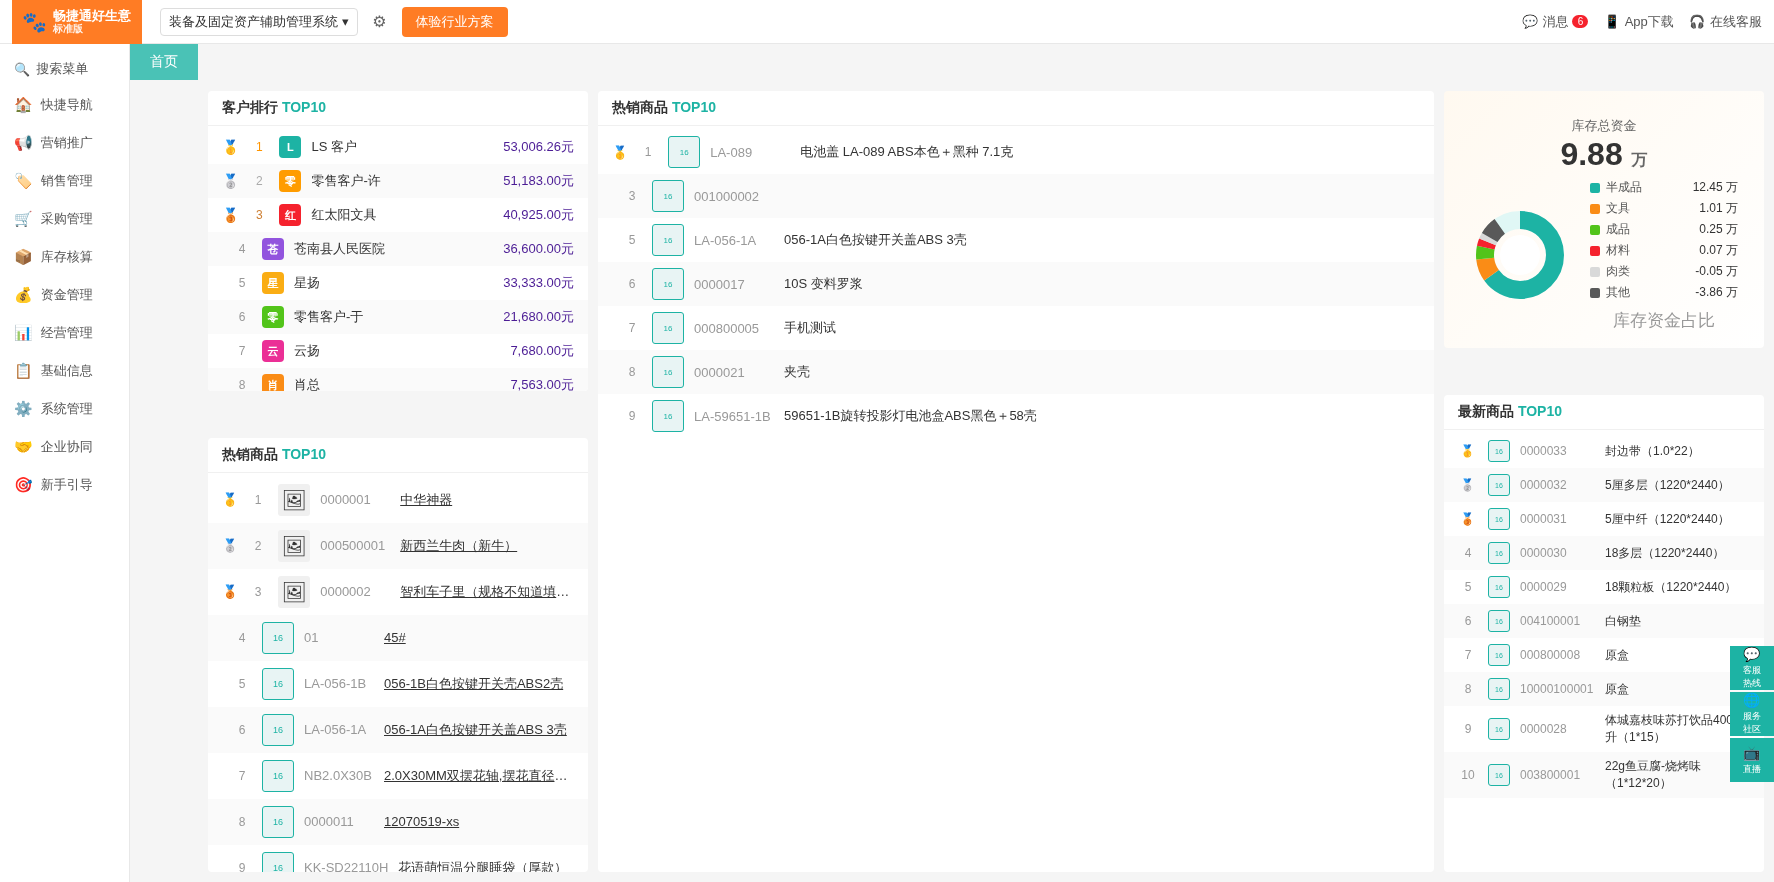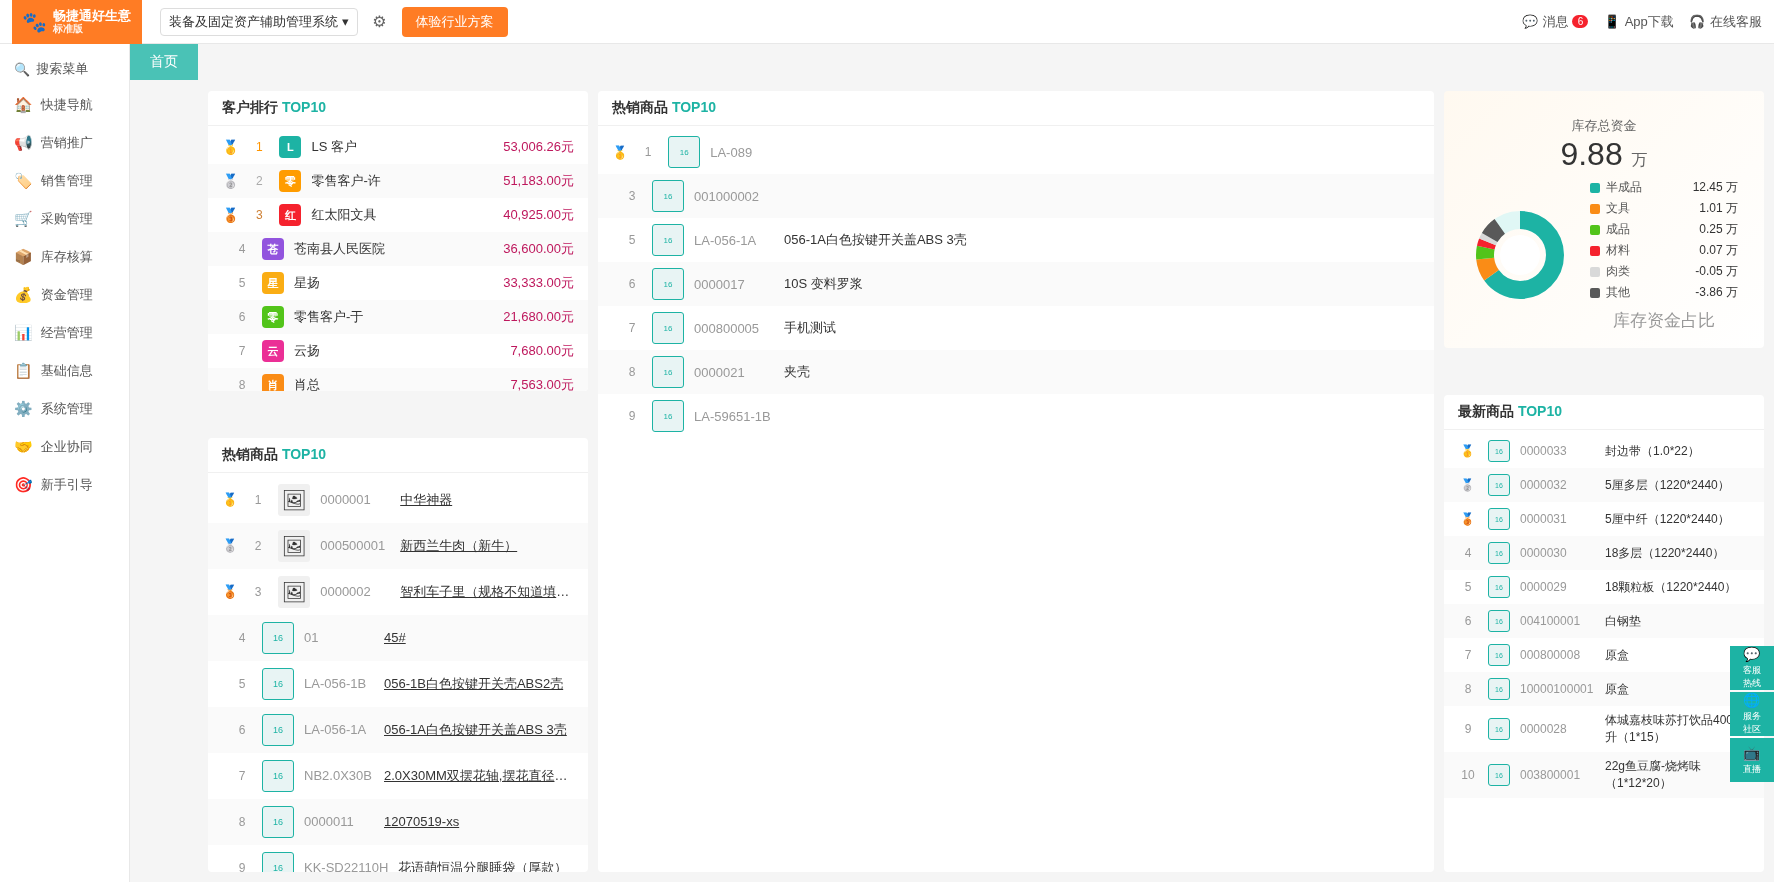--- a/index.html
+++ b/index.html
@@ -216,21 +216,21 @@
     .rank-num.bronze { color: #cd7f32; }
     .rank-medal { font-size: 14px; }
     .rank-avatar {
       width: 22px; height: 22px;
       border-radius: 4px;
       display: flex; align-items: center; justify-content: center;
       color: #fff; font-size: 11px; font-weight: bold;
       flex-shrink: 0;
     }
     .rank-name { flex: 1; color: #333; }
-    .rank-amount { color: #be185d; font-weight: 500; }
+    .rank-amount { color: #4c1d95; font-weight: 500; }
 
     
     .product-list { padding: 4px 0; }
     .product-item {
       display: flex;
       align-items: center;
       padding: 7px 14px;
       gap: 10px;
       font-size: 13px;
     }
@@ -593,20 +593,21 @@
               热销商品 <span class="highlight">TOP10</span>
             </span>
           </div>
           <div class="rank-list">
 
           <div class="rank-item">
     <span>🥇</span>
     <span class="rank-num" style="color:#999">1</span>
     <div class="product-thumb-placeholder" style="font-size:8px">16</div>
     <span class="product-code" style="min-width:80px">LA-089</span>
+    <span class="rank-name">电池盖 LA-089 ABS本色＋黑种 7.1克</span>
   </div>
               <div class="rank-item">
     <span></span>
     <span class="rank-num" style="color:#999">3</span>
     <div class="product-thumb-placeholder" style="font-size:8px">16</div>
     <span class="product-code" style="min-width:80px">001000002</span>
   </div>
               <div class="rank-item">
     <span></span>
     <span class="rank-num" style="color:#999">5</span>
@@ -633,31 +634,32 @@
     <span class="rank-num" style="color:#999">8</span>
     <div class="product-thumb-placeholder" style="font-size:8px">16</div>
     <span class="product-code" style="min-width:80px">0000021</span>
     <span class="rank-name">夹壳</span>
   </div>
               <div class="rank-item">
     <span></span>
     <span class="rank-num" style="color:#999">9</span>
     <div class="product-thumb-placeholder" style="font-size:8px">16</div>
     <span class="product-code" style="min-width:80px">LA-59651-1B</span>
+    <span class="rank-name">59651-1B旋转投影灯电池盒ABS黑色＋58壳</span>
   </div>
             </div>
         </div>
       </div>
 
       <div class="right-col">
 
         <div class="card inventory-card">
           <div style="text-align:center; padding: 10px 0 4px;">
             <span style="font-size:13px;color:#666;">库存总资金</span>
-            <div style="font-size:32px;font-weight:normal;color:#333;line-height:1.2;">
+            <div style="font-size:32px;font-weight:bold;color:#333;line-height:1.2;">
               <span>9.88</span>
               <span style="font-size:16px;color:#666;">万</span>
             </div>
           </div>
           <div class="donut-container">
             <svg class="donut-svg" width="100" height="100" viewBox="0 0 100 100">
 
               <circle cx="50" cy="50" r="35" fill="none" stroke="#e0f7f5" stroke-width="18"></circle>
               <circle cx="50" cy="50" r="35" fill="none" stroke="#1db3a4" stroke-width="18" stroke-dasharray="143 77" stroke-dashoffset="0" transform="rotate(-90 50 50)"></circle>
               <circle cx="50" cy="50" r="35" fill="none" stroke="#fa8c16" stroke-width="18" stroke-dasharray="18 202" stroke-dashoffset="-143" transform="rotate(-90 50 50)"></circle>

